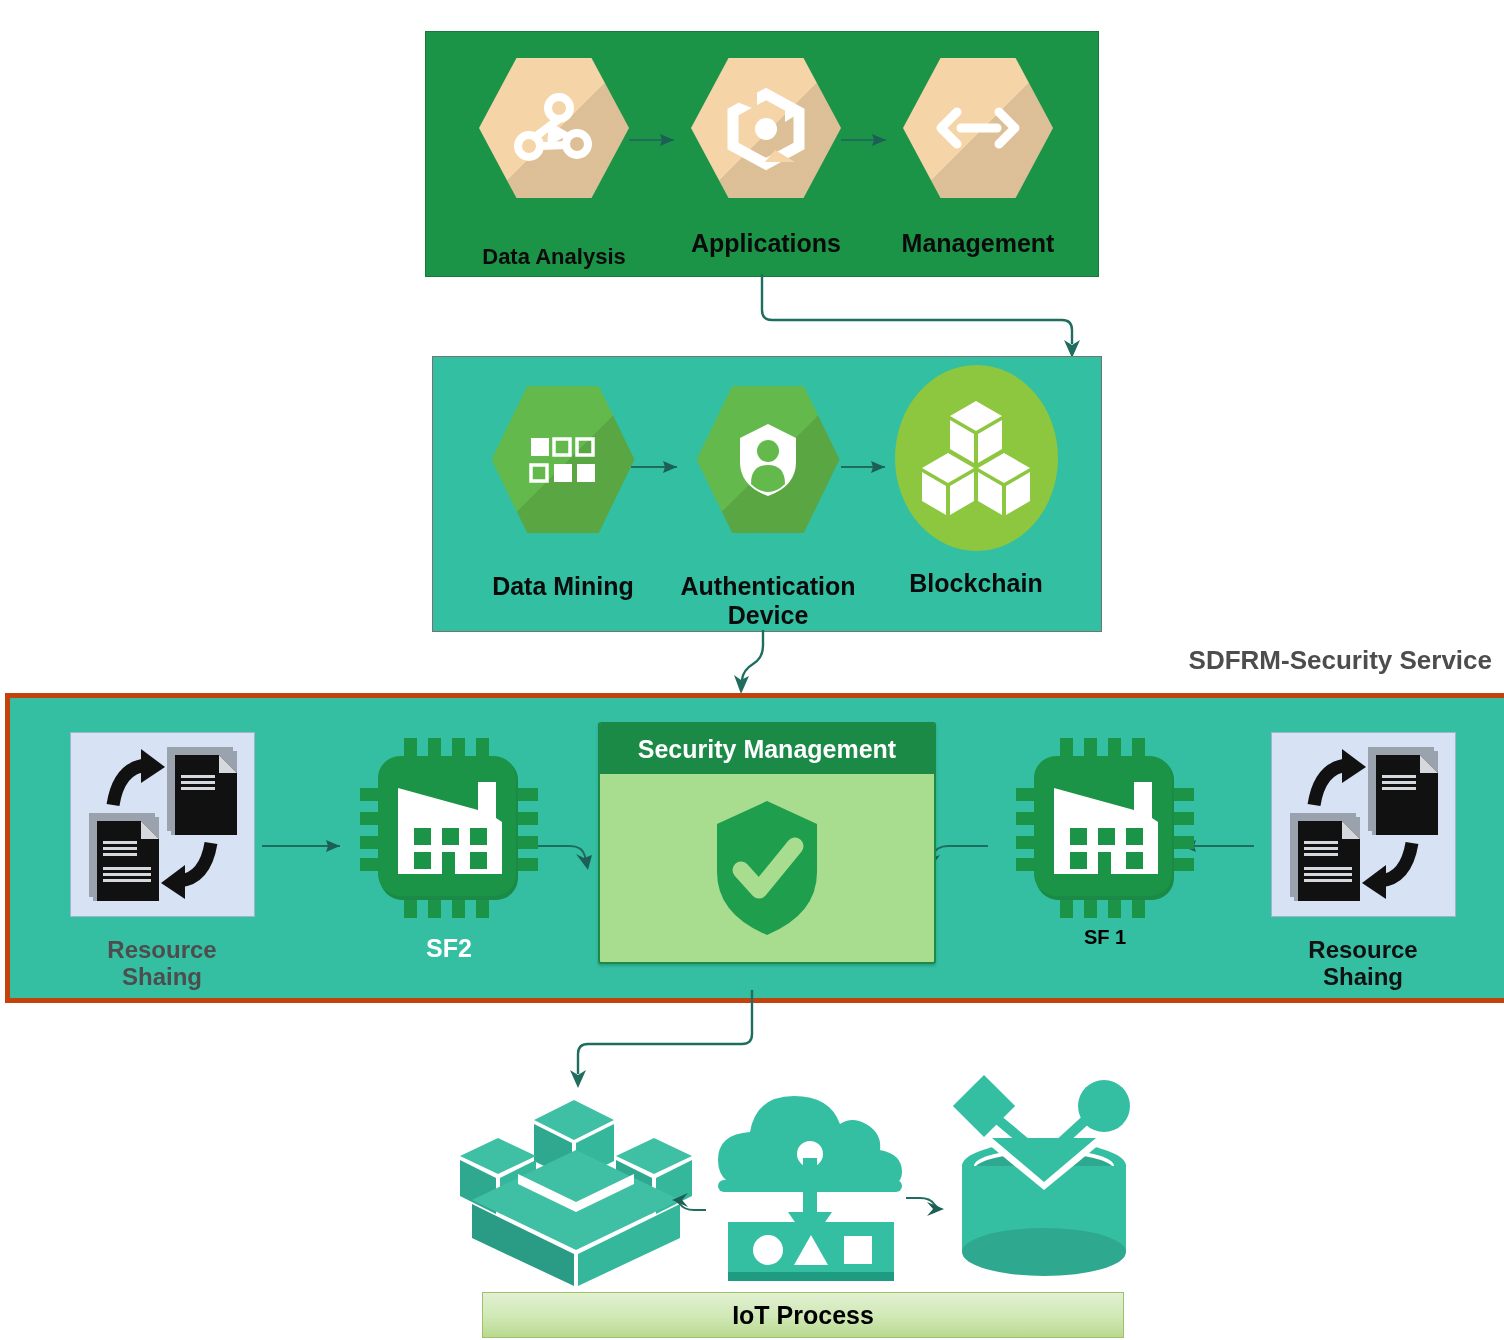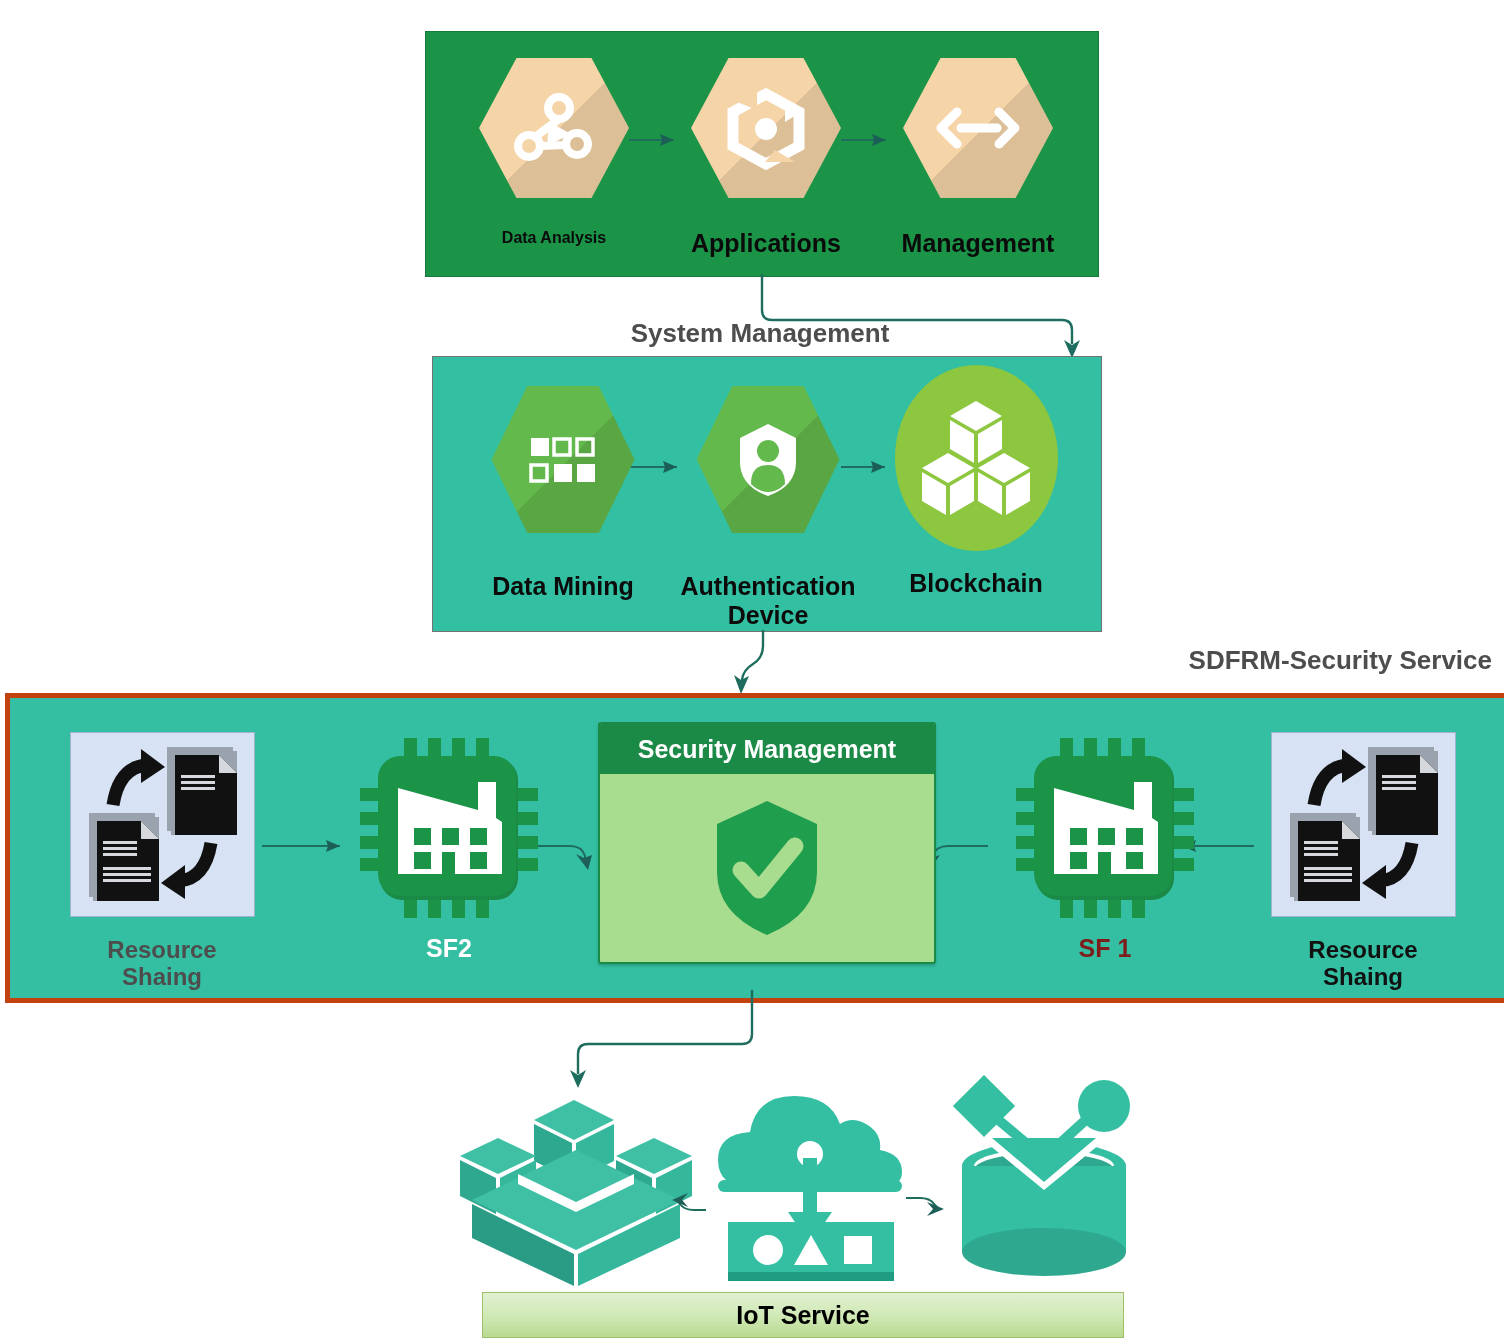--- a/index.html
+++ b/index.html
@@ -75,21 +75,21 @@
               <circle cx="44" cy="16" r="11"></circle>
               <circle cx="14" cy="54" r="11"></circle>
               <circle cx="62" cy="52" r="11"></circle>
               <path d="M44 27 L20 45"></path>
               <path d="M25 54 L51 53"></path>
             </g>
             <path d="M34 30 L56 42 L32 54 Z" fill="#ffffff"></path>
           </svg>
         </div>
       </div>
-      <div class="lbl" style="font-size:16px;margin-top:28px;">Data Analysis</div>
+      <div class="lbl" style="font-size:22px;margin-top:44px;">Data Analysis</div>
     </div>
 
     <div class="node" style="left:452px;top:23px;width:200px;">
       <div class="hex" style="width:150px;height:146px;background:#f5d5a8;">
         <div class="shade"></div>
         <div class="gl">
           <svg width="86" height="44" viewBox="0 0 86 44">
             <g fill="none" stroke="#ffffff" stroke-width="9" stroke-linecap="round" stroke-linejoin="round">
               <polyline points="22,6 6,22 22,38"></polyline>
               <polyline points="64,6 80,22 64,38"></polyline>
@@ -118,21 +118,20 @@
       </div>
       <div class="lbl" style="font-size:25px;margin-top:28px;">Applications</div>
     </div>
   </div>
 
   <svg style="position:absolute;left:740px;top:272px;" width="360" height="90">
     <path d="M22 2 L22 38 Q22 48 32 48 L322 48 Q332 48 332 58 L332 72" fill="none" stroke="#1f6d5e" stroke-width="2.4"></path>
     <polygon points="332,86 324,68 332,73 340,68" fill="#1f6d5e"></polygon>
   </svg>
 
-  <div class="panel-title t2">System Management</div>
 
   <div class="panel2">
 
     <svg style="position:absolute;left:0;top:0;" width="668" height="274">
       <g stroke="#1f6d5e" stroke-width="2" fill="none">
         <line x1="198" y1="110" x2="244" y2="110"></line>
         <line x1="408" y1="110" x2="452" y2="110"></line>
       </g>
       <polygon points="244,110 230,104 232,110 230,116" fill="#1c5f57"></polygon>
       <polygon points="452,110 438,104 440,110 438,116" fill="#1c5f57"></polygon>
@@ -318,21 +317,21 @@
           <g fill="#1b9448">
             <rect x="54" y="90" width="17" height="17"></rect>
               <rect x="82" y="90" width="17" height="17"></rect>
               <rect x="110" y="90" width="17" height="17"></rect>
             <rect x="54" y="114" width="17" height="17"></rect>
               <rect x="110" y="114" width="17" height="17"></rect>
             <rect x="82" y="114" width="13" height="26"></rect>
           </g>
         </svg>
       </div>
-      <div class="lbl" style="font-size:25px;margin-top:16px;color:#7f1d1d;">SF 1</div>
+      <div class="lbl" style="font-size:20px;margin-top:8px;color:#000000;">SF 1</div>
     </div>
 
     <div class="node" style="left:1258px;top:34px;width:190px;">
       <div class="rsbox">
         <svg width="183" height="183" viewBox="0 0 183 183">
           <g fill="#9aa3ad">
             <rect x="96" y="14" width="66" height="84"></rect>
             <rect x="100" y="18" width="66" height="84"></rect>
           </g>
           <path d="M104 22 h44 l18 18 v62 h-62 z" fill="#111111"></path>
@@ -444,16 +443,16 @@
       <g fill="none" stroke="#1f6d5e" stroke-width="2">
         <path d="M258 152 L246 152 Q236 152 232 146 L228 142"></path>
         <path d="M458 140 L472 140 Q482 140 486 146 L490 150"></path>
       </g>
       <polygon points="224,142 240,135 234,142 240,149" fill="#1c5f57"></polygon>
       <polygon points="496,151 479,144 485,151 479,158" fill="#1c5f57"></polygon>
     </svg>
   </div>
 
   <div class="iotbar">
-    <span>IoT Service</span>
+    <span>IoT Process</span>
   </div>
 
 </div>
 
 </body></html>

